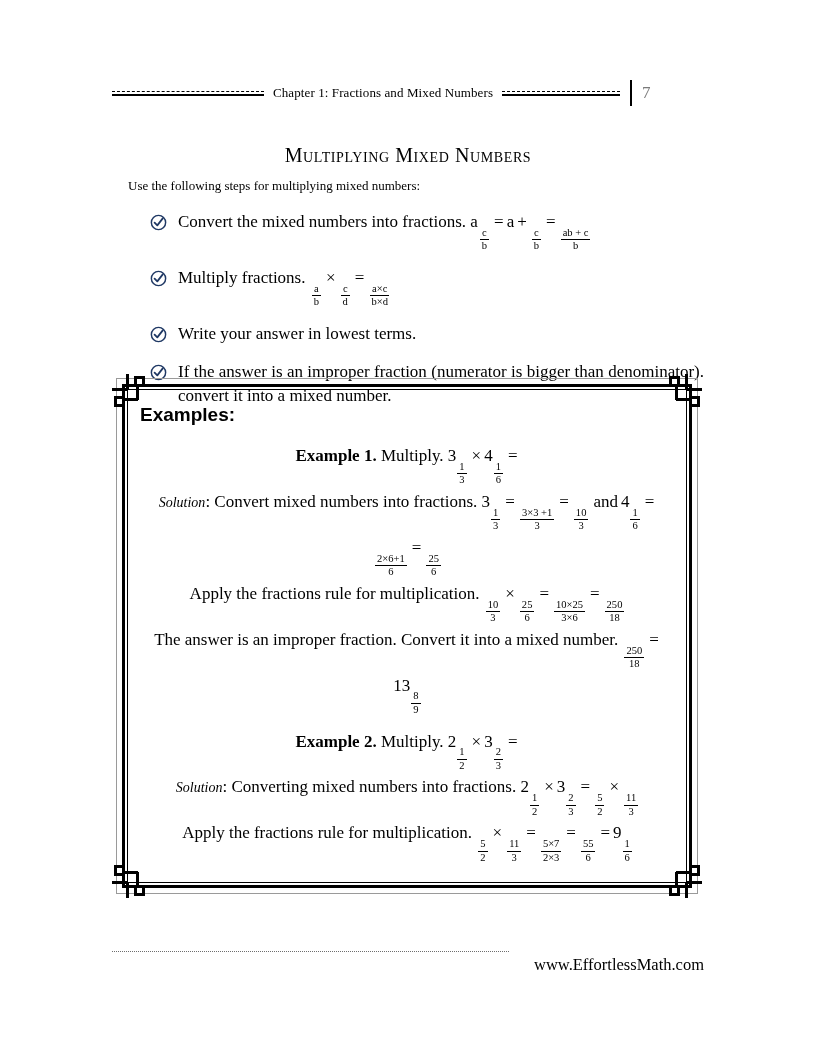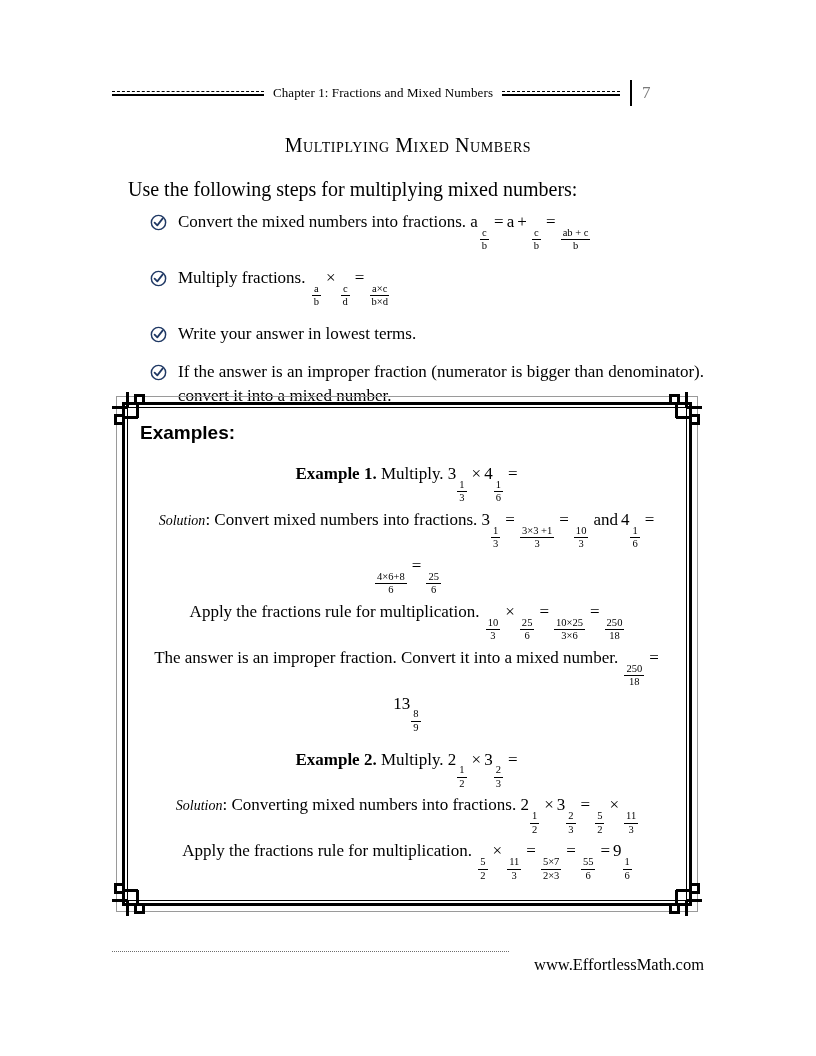--- a/index.html
+++ b/index.html
@@ -68,35 +68,35 @@
   }
   .header-page {
     font-size: 17px;
     color: #7a7a7a;
   }
 
   
   .doc-title {
     position: absolute;
     left: 0;
-    top: 134px;
+    top: 144px;
     width: 816px;
     text-align: center;
     font-size: 20px;
     font-variant: small-caps;
     letter-spacing: 0.6px;
   }
 
   
   .intro {
     position: absolute;
     left: 128px;
     top: 178px;
     width: 580px;
-    font-size: 20px;
+    font-size: 13px;
   }
 
   
   .steps {
     position: absolute;
     left: 150px;
     top: 210px;
     width: 554px;
   }
   .step {
@@ -157,21 +157,21 @@
   }
   .mathline {
     white-space: nowrap;
     display: inline-block;
   }
 
   
   .exbox {
     position: absolute;
     left: 110px;
-    top: 390px;
+    top: 372px;
     width: 594px;
     height: 528px;
   }
   .exbox-outer {
     position: absolute;
     left: 6px; top: 6px;
     right: 6px; bottom: 6px;
     border: 1.2px solid #9a9a9a;
   }
   .exbox-inner {
@@ -425,21 +425,21 @@
                 <span class="num">10</span>
                 <span class="den">3</span>
               </span><span class="op">and</span><span class="mixed"><span class="whole">4</span><span class="frac">
                   <span class="num">1</span>
                   <span class="den">6</span>
                 </span></span><span class="op">=</span></span>
         </div>
 
         <div class="ex-line">
           <span class="mathline"><span class="frac">
-                <span class="num">4×6+8</span>
+                <span class="num">2×6+1</span>
                 <span class="den">6</span>
               </span><span class="op">=</span><span class="frac">
                 <span class="num">25</span>
                 <span class="den">6</span>
               </span></span>
         </div>
 
         <div class="ex-line">
           <span>Apply the fractions rule for multiplication.</span>
           <span class="mathline"><span class="frac">

